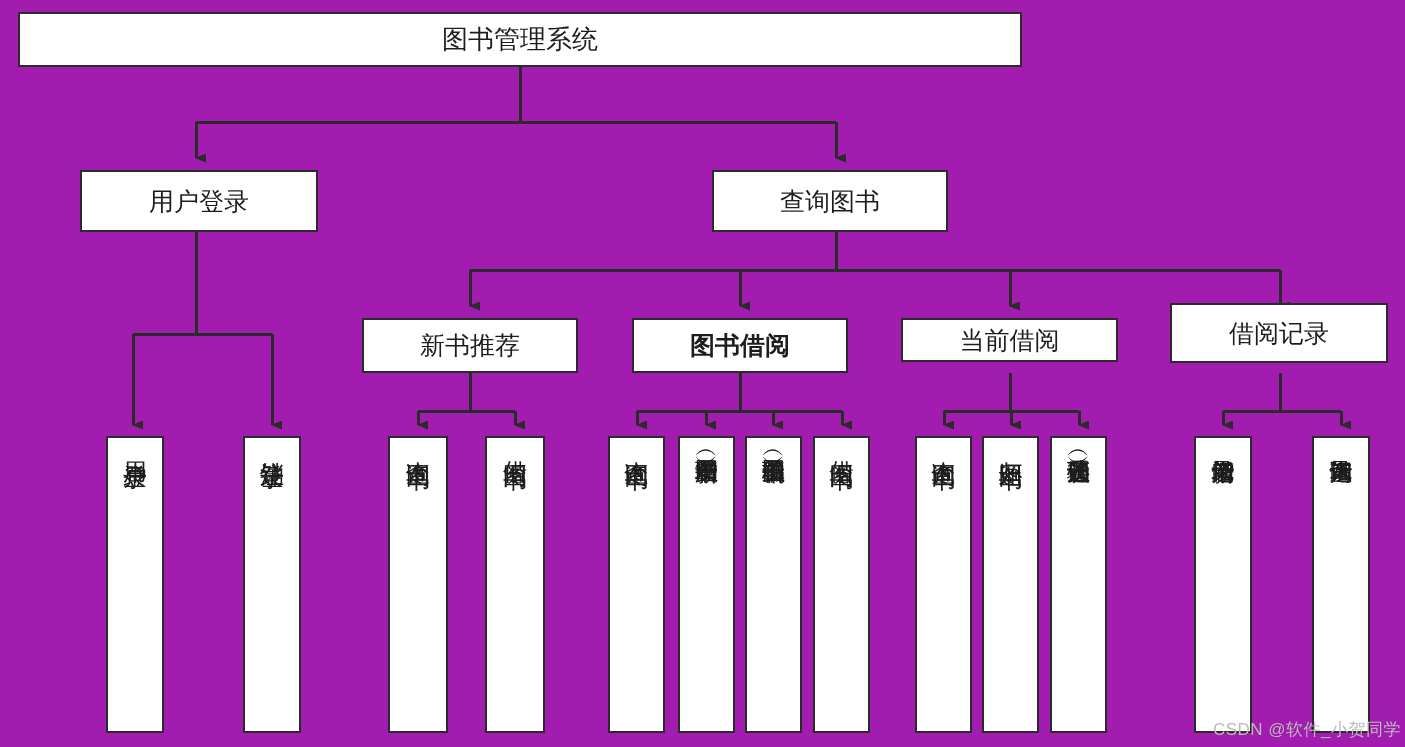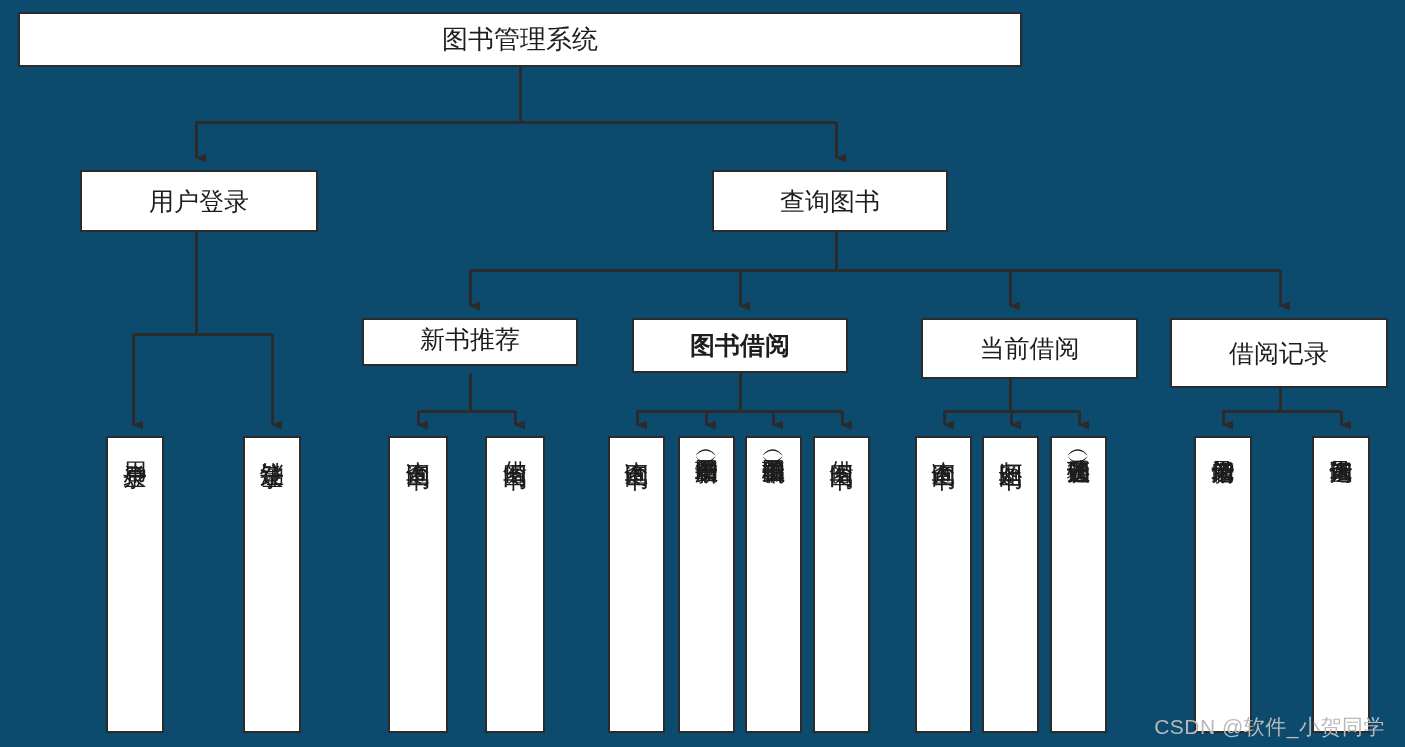--- a/index.html
+++ b/index.html
@@ -8,21 +8,21 @@
     padding: 0;
     background: #ffffff;
   }
   body {
     font-family: "Liberation Sans", "DejaVu Sans", sans-serif;
   }
   #diagram-root {
     position: relative;
     width: 1405px;
     height: 747px;
-    background: #0c4a6e;
+    background: #a21caf;
     overflow: hidden;
   }
   #diagram-svg {
     position: absolute;
     left: 0;
     top: 0;
     width: 1405px;
     height: 747px;
   }
   .node {
@@ -61,23 +61,23 @@
     letter-spacing: 2px;
     line-height: 1;
     white-space: nowrap;
   }
   .node.vert.tall-text .node-label {
     font-size: 23px;
     letter-spacing: 0px;
   }
   #watermark {
     position: absolute;
-    right: 20px;
+    right: 4px;
     bottom: 6px;
-    font-size: 21px;
+    font-size: 17px;
     color: #b9b9b9;
     letter-spacing: 0.5px;
     z-index: 5;
     white-space: nowrap;
     pointer-events: none;
   }
 </style>
 </head>
 <body>
 
@@ -139,30 +139,30 @@
     <span class="node-label">图书管理系统</span>
   </div>
 
   <div class="node horiz" style="left:80px; top:170px; width:238px; height:62px;">
     <span class="node-label">用户登录</span>
   </div>
   <div class="node horiz" style="left:712px; top:170px; width:236px; height:62px;">
     <span class="node-label">查询图书</span>
   </div>
 
-  <div class="node horiz" style="left:362px; top:318px; width:216px; height:48px;font-family:Liberation Mono, monospace;">
+  <div class="node horiz" style="left:362px; top:318px; width:216px; height:55px;">
     <span class="node-label">新书推荐</span>
   </div>
   <div class="node horiz" style="left:632px; top:318px; width:216px; height:55px;font-weight:bold;">
     <span class="node-label">图书借阅</span>
   </div>
-  <div class="node horiz" style="left:901px; top:318px; width:217px; height:61px;margin-left:20px;">
+  <div class="node horiz" style="left:901px; top:318px; width:217px; height:44px;">
     <span class="node-label">当前借阅</span>
   </div>
-  <div class="node horiz" style="left:1170px; top:318px; width:218px; height:70px;">
+  <div class="node horiz" style="left:1170px; top:303px; width:218px; height:60px;">
     <span class="node-label">借阅记录</span>
   </div>
 
   <div class="node vert" style="left:106px; top:436px; width:58px; height:297px;">
     <span class="node-label">用户登录</span>
   </div>
   <div class="node vert" style="left:243px; top:436px; width:58px; height:297px;">
     <span class="node-label">注销登录</span>
   </div>
 

